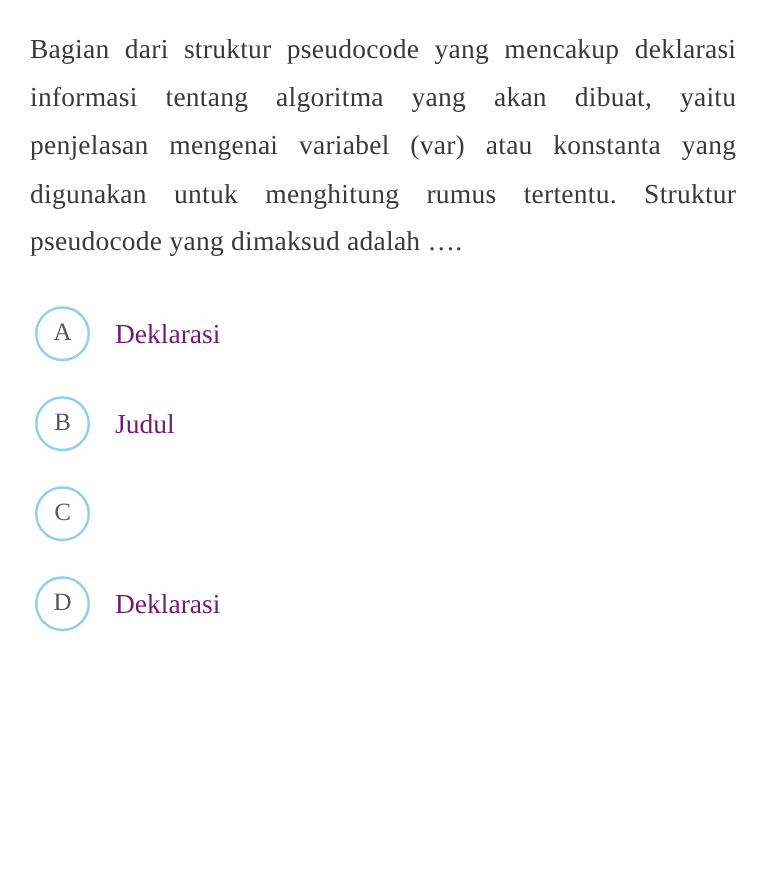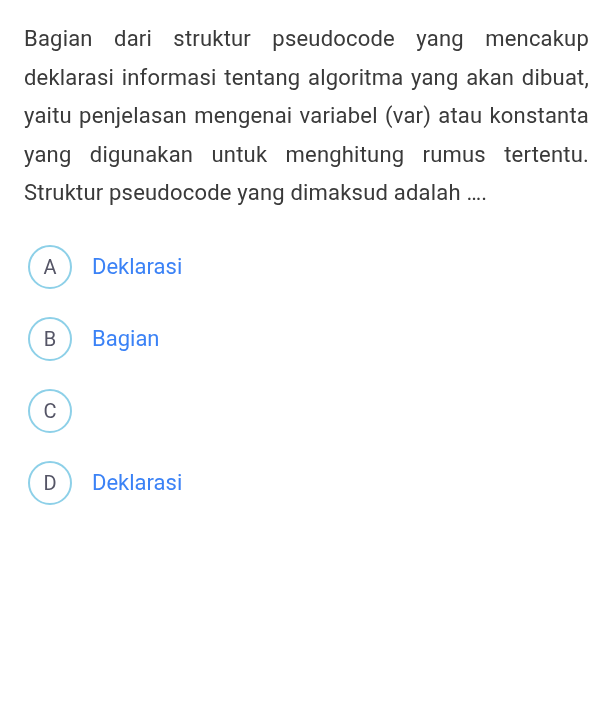--- a/index.html
+++ b/index.html
@@ -1,18 +1,19 @@
 <!DOCTYPE html>
 <html><head>
   <meta charset="utf-8">
   <style>
     * {
       margin: 0;
       padding: 0;
       box-sizing: border-box;
+      font-family: Liberation Serif, serif;
     }
     body {
       font-family: -apple-system, BlinkMacSystemFont, 'Segoe UI', Roboto, Arial, sans-serif;
       background: #ffffff;
       width: 613px;
       height: 717px;
       padding: 20px 24px;
       color: #333333;
     }
     .question {
@@ -42,36 +43,36 @@
       border-radius: 50%;
       display: flex;
       align-items: center;
       justify-content: center;
       font-size: 20px;
       color: #556;
       flex-shrink: 0;
     }
     .option-text {
       font-size: 22px;
-      color: #3b82f6;
+      color: #701a75;
     }
   </style>
 </head>
 <body>
 
 <div class="question">Bagian dari struktur pseudocode yang mencakup deklarasi informasi tentang algoritma yang akan dibuat, yaitu penjelasan mengenai variabel (var) atau konstanta yang digunakan untuk menghitung rumus tertentu. Struktur pseudocode yang dimaksud adalah ….</div>
 
 <div class="options">
   <div class="option">
     <div class="option-letter">A</div>
     <div class="option-text">Deklarasi</div>
   </div>
   <div class="option">
     <div class="option-letter">B</div>
-    <div class="option-text">Bagian</div>
+    <div class="option-text">Judul</div>
   </div>
   <div class="option">
     <div class="option-letter">C</div>
   </div>
   <div class="option">
     <div class="option-letter">D</div>
     <div class="option-text">Deklarasi</div>
   </div>
 </div>
 

